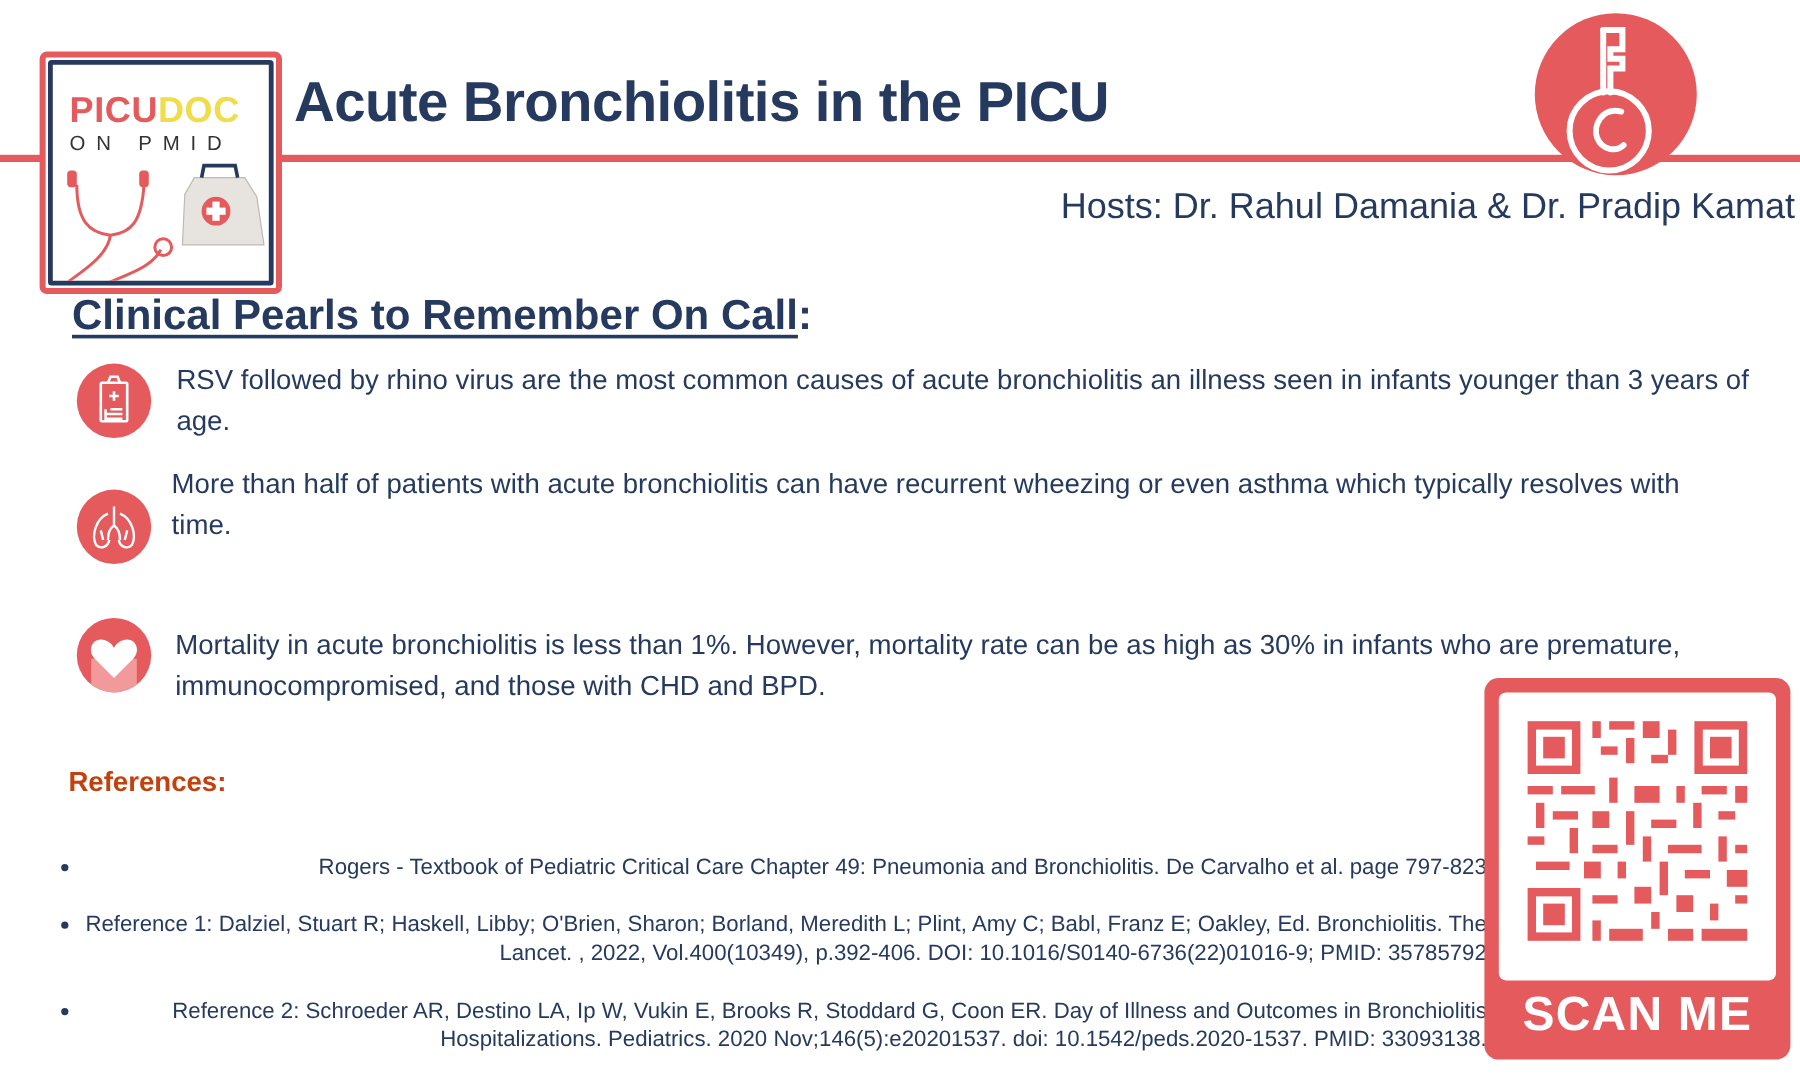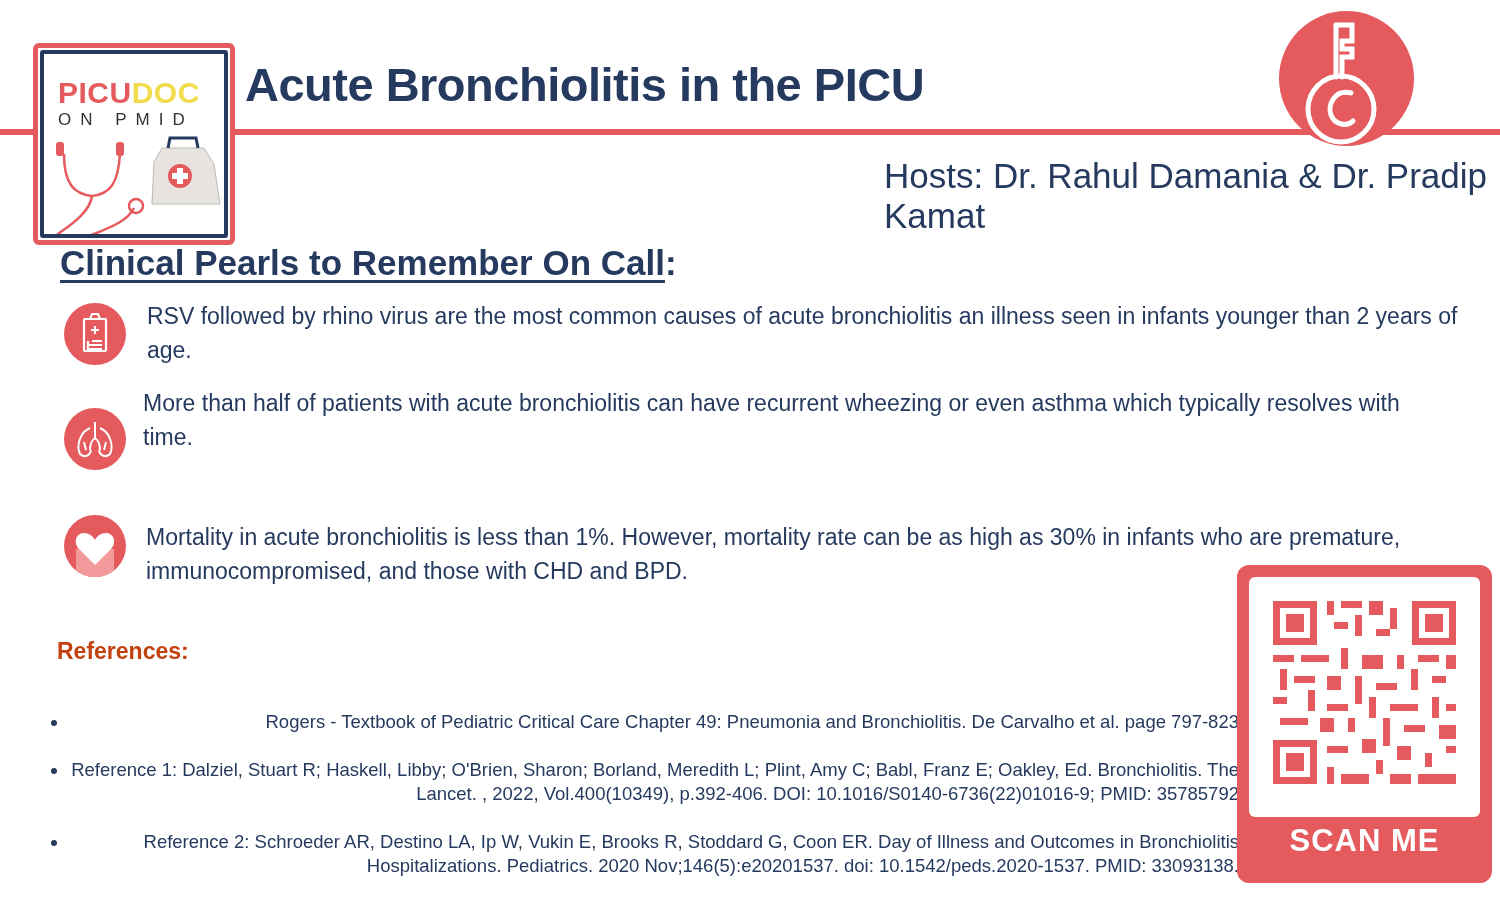--- a/index.html
+++ b/index.html
@@ -17,36 +17,36 @@
     position: absolute; left: 2px; top: 2px; right: 2px; bottom: 2px;
     border: 4px solid #253a5e; border-radius: 3px; background: #fff; overflow: hidden;
   }
   .logo-t1 { position: absolute; left: 14px; top: 22px; font-weight: bold; font-size: 30px; letter-spacing: 0.5px; }
   .logo-t1 .a { color: #e45a5d; }
   .logo-t1 .b { color: #f1dc4e; }
   .logo-t2 { position: absolute; left: 14px; top: 56px; font-size: 17px; letter-spacing: 9px; color: #333; }
   .logo-art { position: absolute; left: 0; top: 80px; }
   .title { left: 245px; top: 57px; font-size: 47px; font-weight: bold; color: #253a5e; letter-spacing: -0.5px; }
   .key-badge { left: 1279px; top: 11px; width: 135px; height: 135px; border-radius: 50%; background: #e45a5d; }
-  .hosts { left: 884px; top: 156px; font-size: 35px; color: #253a5e; }
+  .hosts { left: 884px; top: 156px; font-size: 30px; color: #253a5e; }
   .pearls-h {
     left: 60px; top: 227px; font-size: 35px; font-weight: bold; color: #253a5e; margin-top: 16px;
   }
   .pearls-h u { text-decoration: underline; text-decoration-thickness: 3px; text-underline-offset: 5px; }
   .icon-c { width: 62px; height: 62px; border-radius: 50%; background: #e45a5d; }
   .pearl-text { font-size: 23px; line-height: 34px; color: #253a5e; }
   .ref-h { left: 57px; top: 638px; font-size: 23px; font-weight: bold; color: #c2410c; text-align: center; }
   .refs { left: 44px; top: 710px; width: 1170px; margin: 0; padding: 0 0 0 25px; font-size: 18.5px; color: #253a5e; line-height: 24px; }
   .refs li { margin-bottom: 24px; text-align: right; }
   .qr-card {
     left: 1237px; top: 565px; width: 255px; height: 318px; box-sizing: border-box;
     background: #e45a5d; border-radius: 12px;
   }
   .qr-white { position: absolute; left: 12px; top: 12px; width: 231px; height: 240px; background: #fff; border-radius: 6px; }
-  .qr-label { position: absolute; left: 0; width: 255px; top: 258px; text-align: center; font-size: 31px; color: #fff; font-weight: bold; letter-spacing: 1px; }
+  .qr-label { position: absolute; left: 0; width: 255px; top: 258px; text-align: center; font-size: 40px; color: #fff; font-weight: bold; letter-spacing: 1px; }
 </style>
 </head>
 <body>
 
 <div class="abs rule"></div>
 
 <div class="abs logo">
   <div class="logo-inner">
     <div class="logo-t1"><span class="a">PICU</span><span class="b">DOC</span></div>
     <div class="logo-t2">ON PMID</div>
@@ -87,21 +87,21 @@
 <div class="abs icon-c" style="left:64px; top:303px;">
   <svg width="62" height="62" viewBox="0 0 62 62">
     <g fill="none" stroke="#fff" stroke-width="2.2">
       <rect x="20" y="16" width="22" height="32" rx="1"></rect>
       <path d="M26 16 L28 11 L34 11 L36 16"></path>
       <path d="M28 38 L38 38 M24 42 L38 42 M24 38 L24 46 L38 46"></path>
     </g>
     <path d="M31 23 L31 31 M27 27 L35 27" stroke="#fff" stroke-width="2.2"></path>
   </svg>
 </div>
-<div class="abs pearl-text" style="left:147px; top:299px; width:1335px;">RSV followed by rhino virus are the most common causes of acute bronchiolitis an illness seen in infants younger than 2 years of age.</div>
+<div class="abs pearl-text" style="left:147px; top:299px; width:1335px;">RSV followed by rhino virus are the most common causes of acute bronchiolitis an illness seen in infants younger than 3 years of age.</div>
 
 <div class="abs icon-c" style="left:64px; top:408px;">
   <svg width="62" height="62" viewBox="0 0 62 62">
     <g fill="none" stroke="#fff" stroke-width="2">
       <path d="M31 14 L31 30 M31 30 C28 32 26 36 26 42 M31 30 C34 32 36 36 36 42"></path>
       <path d="M26 20 C16 24 12 38 16 46 C20 50 26 48 27 42"></path>
       <path d="M36 20 C46 24 50 38 46 46 C42 50 36 48 35 42"></path>
       <path d="M20 34 L22 42 M42 34 L40 42"></path>
     </g>
   </svg>

